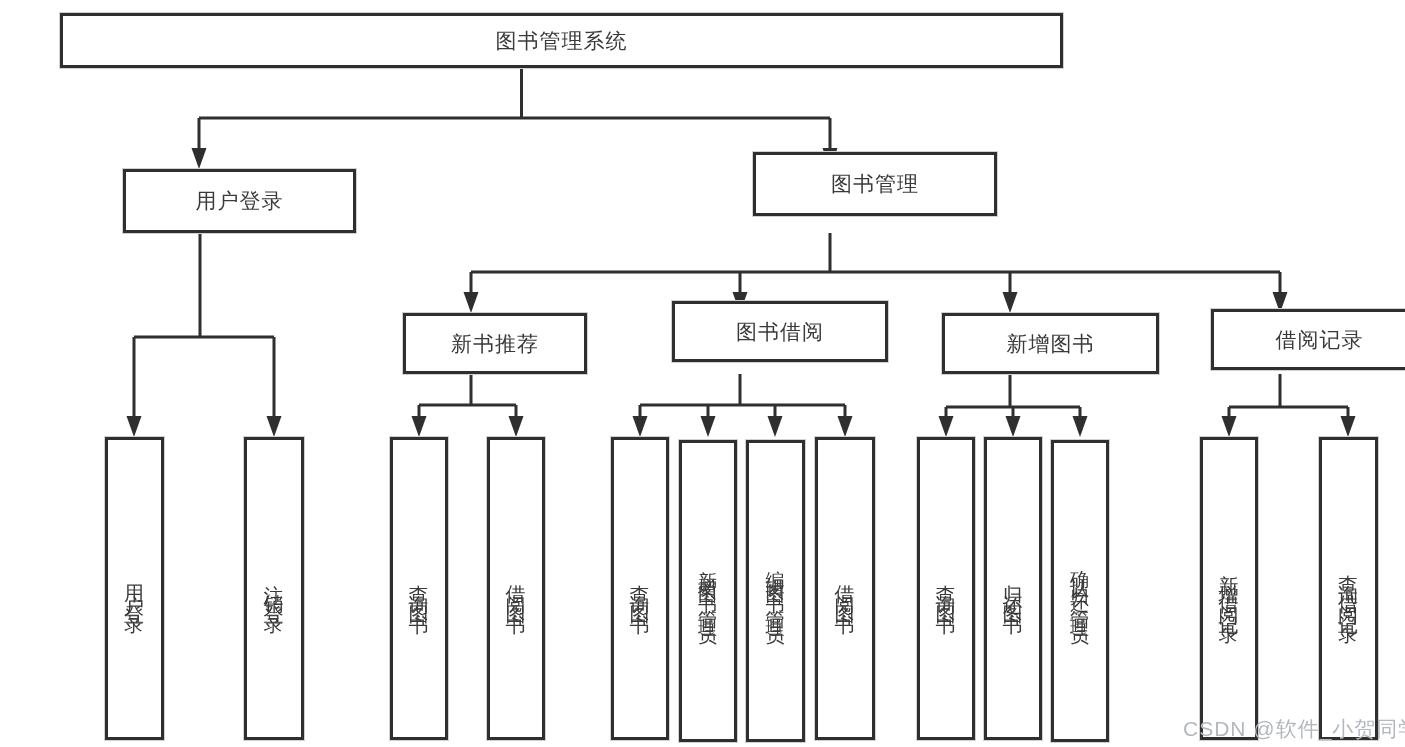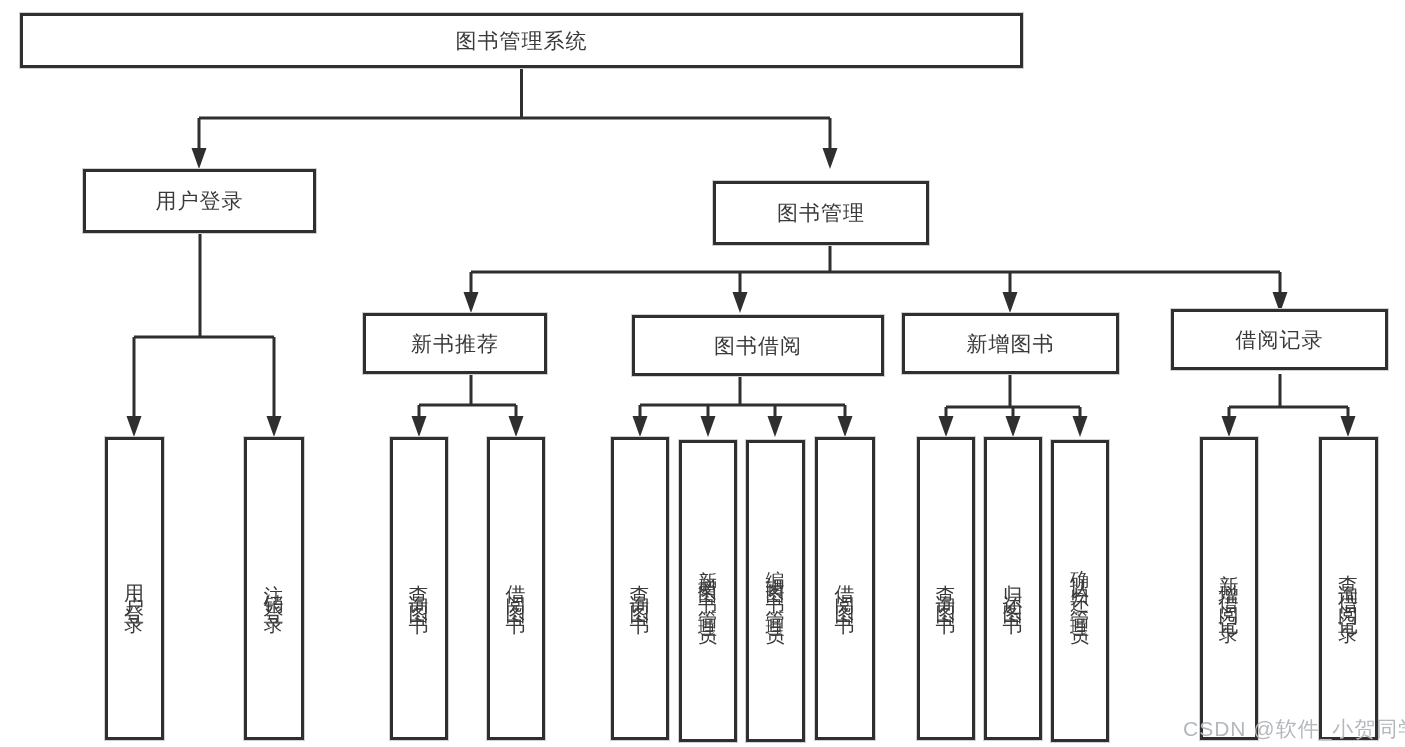--- a/index.html
+++ b/index.html
@@ -16,21 +16,21 @@
     box-sizing:border-box;
     background:#ffffff;
     border:3px solid #2f2f2f;
     box-shadow:0 0 0 1px #d2d2d2;
     display:flex;
     align-items:center;
     justify-content:center;
     color:#3a3a3a;
     z-index:2;
   }
-  .hbox { font-size:21px; letter-spacing:1px; }
+  .hbox { font-size:21px; letter-spacing:1px;margin-left:40px; }
   .vbox span {
     writing-mode:vertical-rl;
     text-orientation:mixed;
     font-size:20px;
     letter-spacing:10px;
     line-height:1;
     white-space:nowrap;
   }
   .vbox.long span { letter-spacing:8px; font-size:19px; }
   #watermark {
@@ -88,28 +88,28 @@
     </g>
   </svg>
 
   <div class="box hbox" style="left:20px;top:13px;width:1003px;height:55px">
     <span>图书管理系统</span>
   </div>
 
   <div class="box hbox" style="left:83px;top:169px;width:233px;height:64px">
     <span>用户登录</span>
   </div>
-  <div class="box hbox" style="left:713px;top:181px;width:216px;height:64px">
+  <div class="box hbox" style="left:713px;top:152px;width:244px;height:64px">
     <span>图书管理</span>
   </div>
 
   <div class="box hbox" style="left:363px;top:313px;width:184px;height:61px">
     <span>新书推荐</span>
   </div>
-  <div class="box hbox" style="left:632px;top:315px;width:252px;height:61px">
+  <div class="box hbox" style="left:632px;top:301px;width:216px;height:61px">
     <span>图书借阅</span>
   </div>
   <div class="box hbox" style="left:902px;top:313px;width:217px;height:61px">
     <span>新增图书</span>
   </div>
   <div class="box hbox" style="left:1171px;top:309px;width:217px;height:61px">
     <span>借阅记录</span>
   </div>
 
   <div class="box vbox" style="left:105px;top:437px;width:59px;height:303px">

